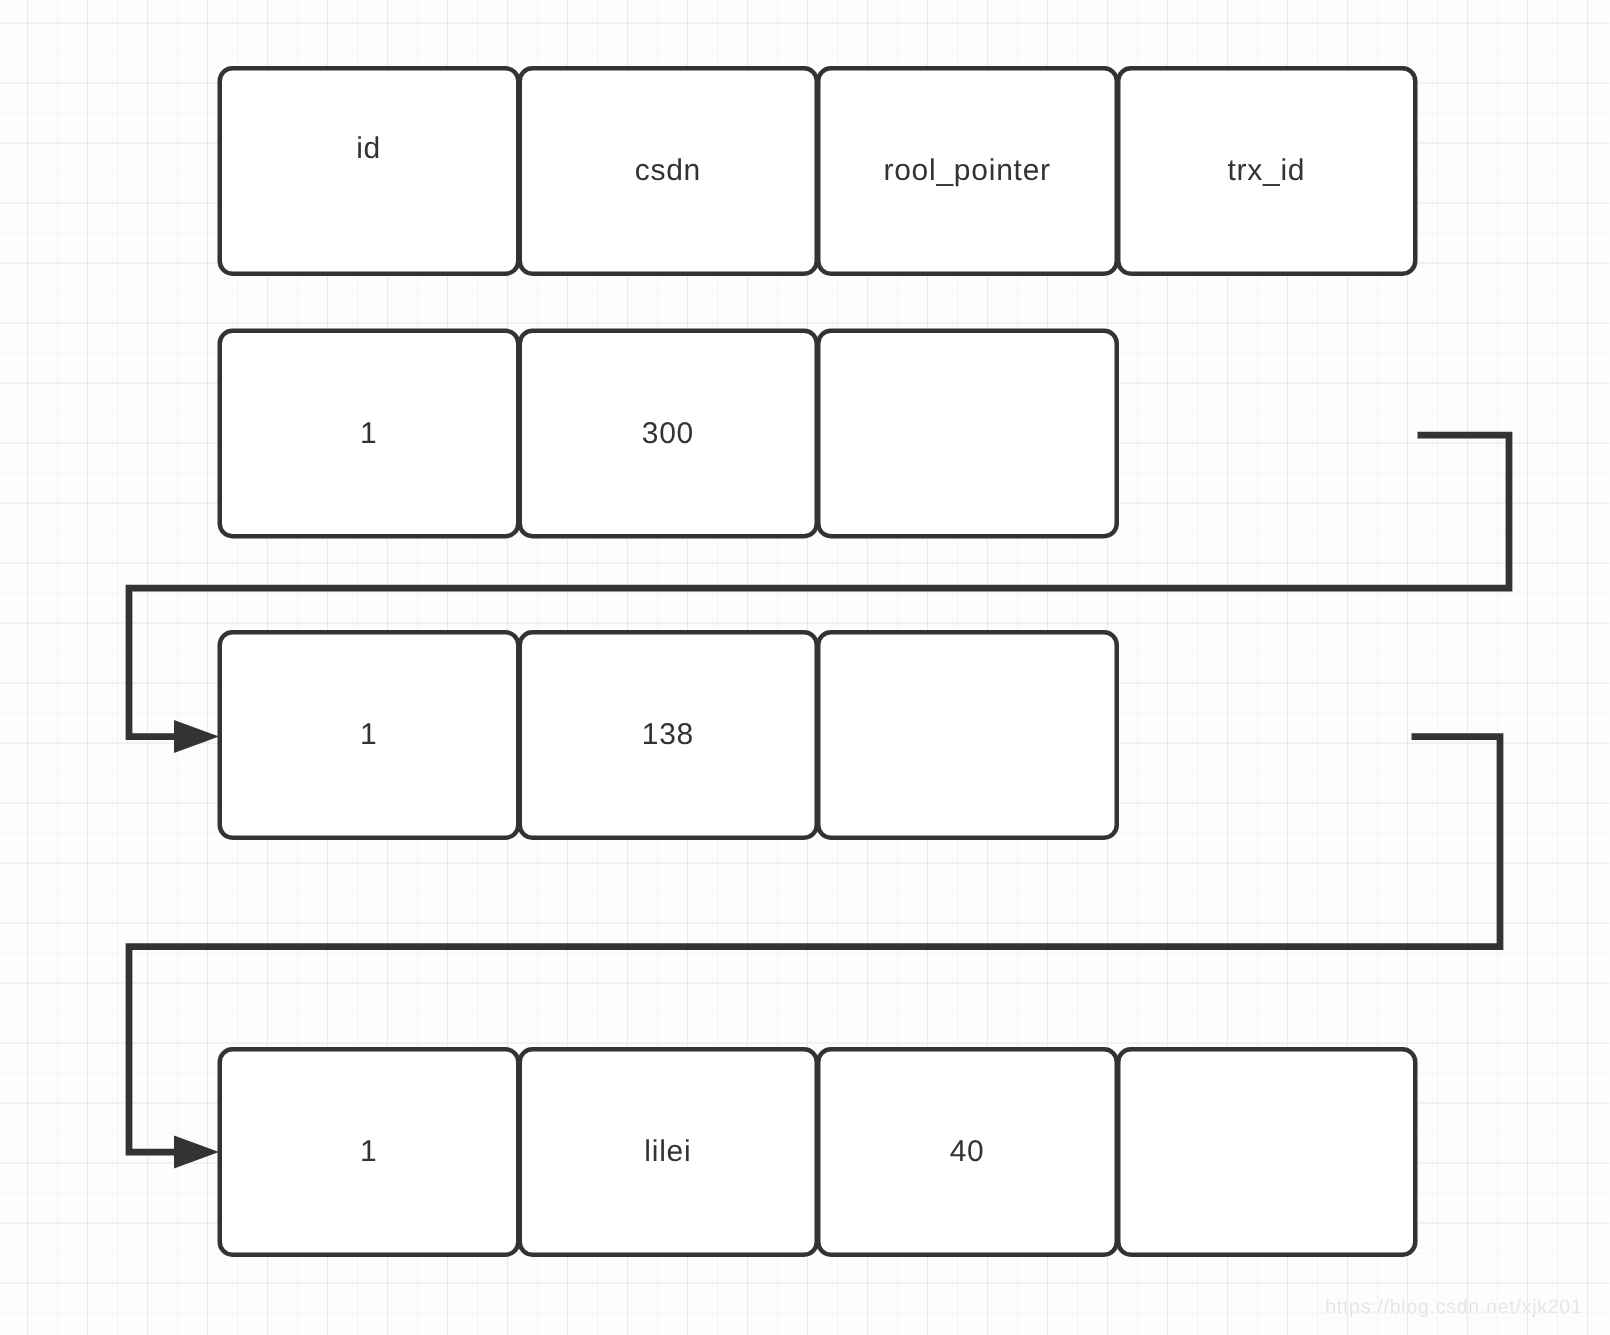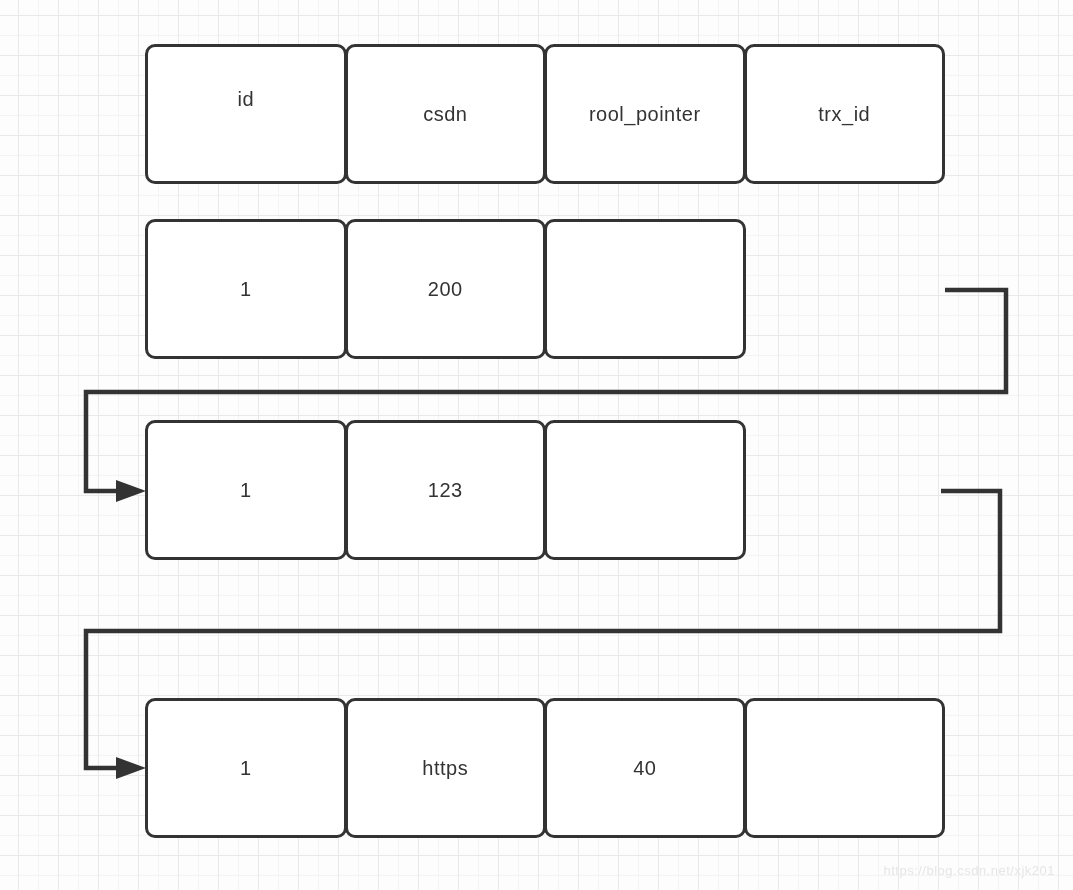--- a/index.html
+++ b/index.html
@@ -103,45 +103,45 @@
     <div class="cell">
       <span class="cell-label">trx_id</span>
     </div>
   </div>
 
   <div class="row row-v0">
     <div class="cell">
       <span class="cell-label">1</span>
     </div>
     <div class="cell">
-      <span class="cell-label">200</span>
+      <span class="cell-label">300</span>
     </div>
     <div class="cell">
       <span class="cell-label"></span>
     </div>
   </div>
 
   <div class="row row-v1">
     <div class="cell">
       <span class="cell-label">1</span>
     </div>
     <div class="cell">
-      <span class="cell-label">123</span>
+      <span class="cell-label">138</span>
     </div>
     <div class="cell">
       <span class="cell-label"></span>
     </div>
   </div>
 
   <div class="row row-v2">
     <div class="cell">
       <span class="cell-label">1</span>
     </div>
     <div class="cell">
-      <span class="cell-label">https</span>
+      <span class="cell-label">lilei</span>
     </div>
     <div class="cell">
       <span class="cell-label">40</span>
     </div>
     <div class="cell">
       <span class="cell-label"></span>
     </div>
   </div>
 
   <svg class="connectors" width="1073" height="890" viewBox="0 0 1073 890">

